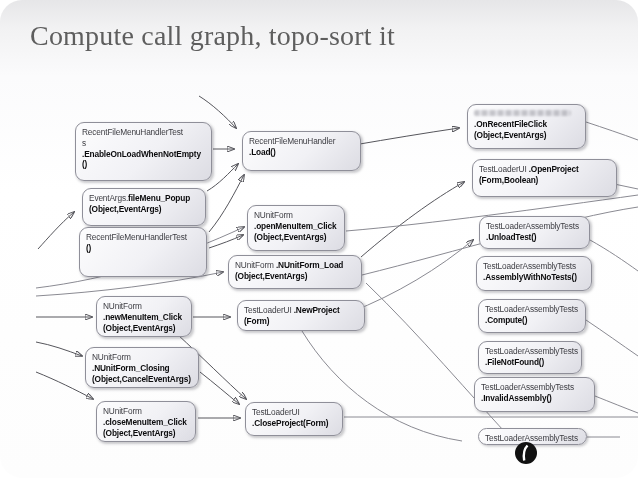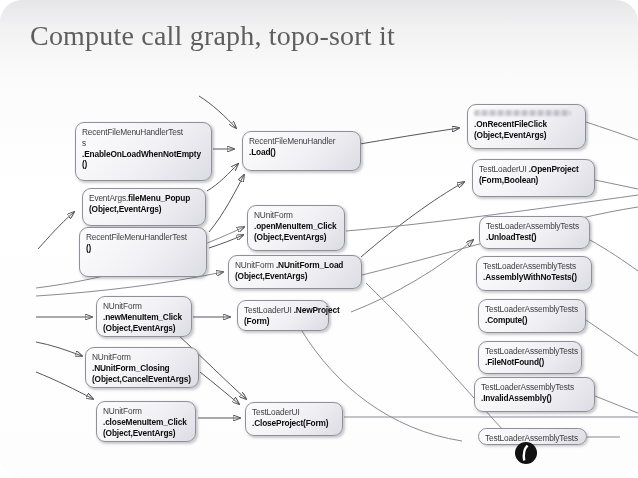--- a/index.html
+++ b/index.html
@@ -127,34 +127,34 @@
         </div>
         <div class="node" style="left: 247px; top: 205px; width: 98px; min-height: 46px;">
           <div class="ln"><span>NUnitForm</span></div>
           <div class="ln"><span class="b">.openMenuItem_Click</span></div>
           <div class="ln"><span class="b">(Object,EventArgs)</span></div>
         </div>
         <div class="node" style="left: 228px; top: 255px; width: 134px; min-height: 34px;">
           <div class="ln"><span>NUnitForm </span><span class="b">.NUnitForm_Load</span></div>
           <div class="ln"><span class="b">(Object,EventArgs)</span></div>
         </div>
-        <div class="node" style="left: 237px; top: 300px; width: 92px; min-height: 31px;">
+        <div class="node" style="left: 237px; top: 300px; width: 128px; min-height: 31px;">
           <div class="ln"><span>TestLoaderUI </span><span class="b">.NewProject</span></div>
           <div class="ln"><span class="b">(Form)</span></div>
         </div>
         <div class="node" style="left: 245px; top: 402px; width: 98px; min-height: 34px;">
           <div class="ln"><span>TestLoaderUI</span></div>
           <div class="ln"><span class="b">.CloseProject(Form)</span></div>
         </div>
         <div class="node" style="left: 467px; top: 104px; width: 119px; min-height: 45px;">
           <div class="blurline"></div>
           <div class="ln"><span class="b">.OnRecentFileClick</span></div>
           <div class="ln"><span class="b">(Object,EventArgs)</span></div>
         </div>
-        <div class="node" style="left: 472px; top: 159px; width: 123px; min-height: 38px;">
+        <div class="node" style="left: 472px; top: 159px; width: 145px; min-height: 38px;">
           <div class="ln"><span>TestLoaderUI </span><span class="b">.OpenProject</span></div>
           <div class="ln"><span class="b">(Form,Boolean)</span></div>
         </div>
         <div class="node" style="left: 479px; top: 216px; width: 111px; min-height: 33px;">
           <div class="ln"><span>TestLoaderAssemblyTests</span></div>
           <div class="ln"><span class="b">.UnloadTest()</span></div>
         </div>
         <div class="node" style="left: 476px; top: 256px; width: 116px; min-height: 35px;">
           <div class="ln"><span>TestLoaderAssemblyTests</span></div>
           <div class="ln"><span class="b">.AssemblyWithNoTests()</span></div>

